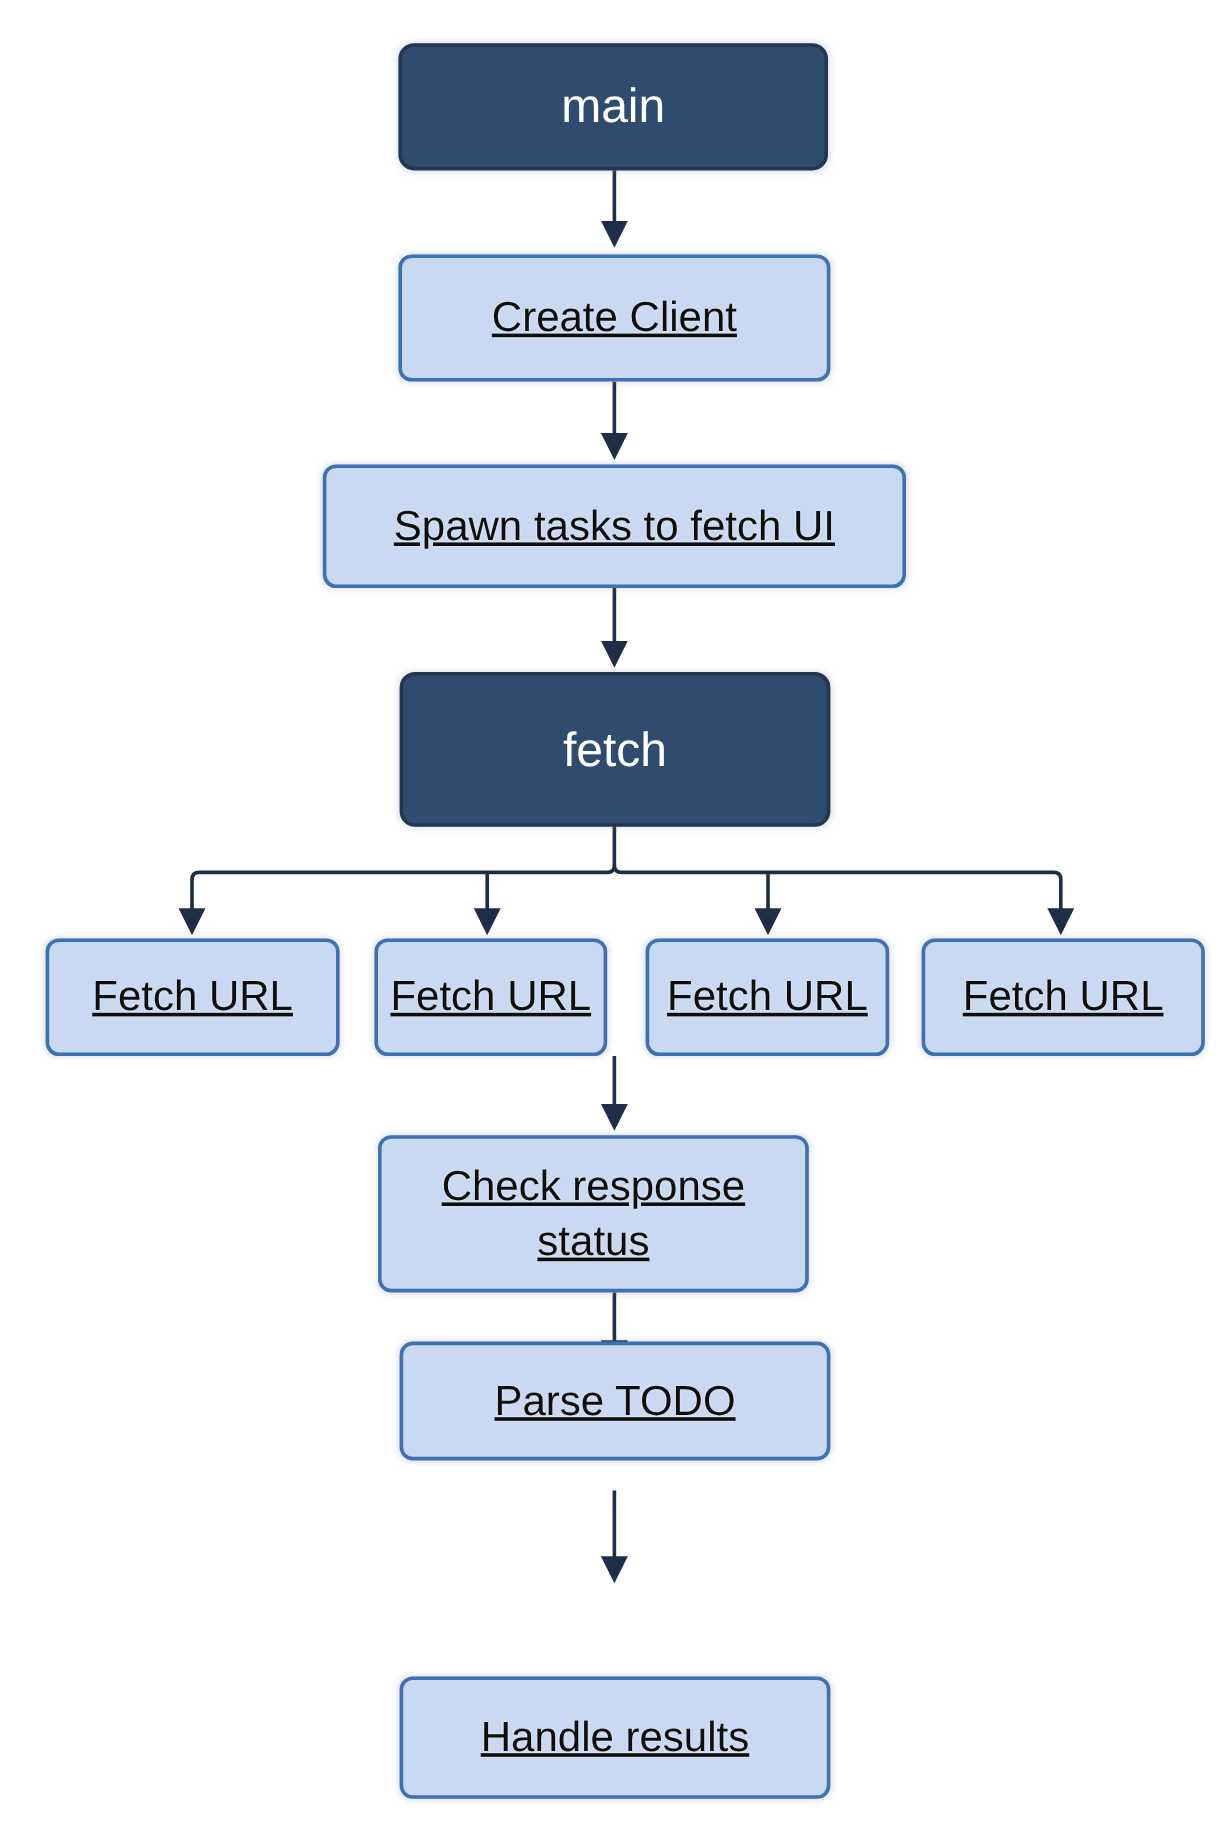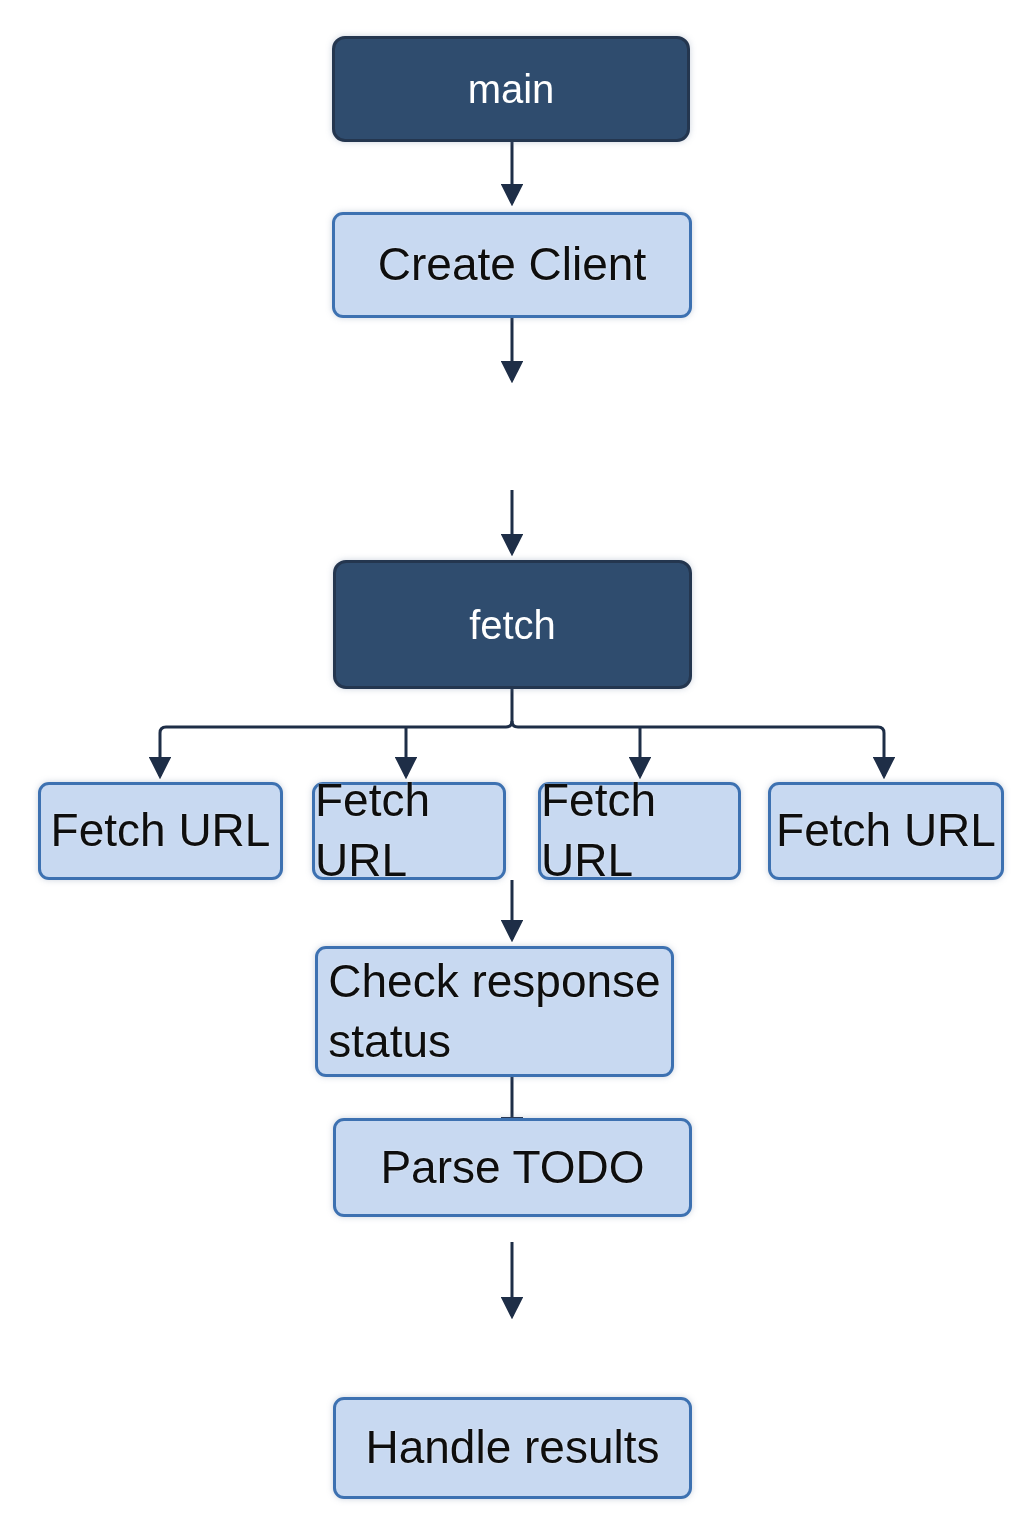--- a/index.html
+++ b/index.html
@@ -32,42 +32,43 @@
   .connectors path{
     stroke:var(--connector);
     stroke-width:3;
     fill:none;
   }
   .node{
     position:absolute;
     display:flex;
     align-items:center;
     justify-content:center;
-    text-align:left;
+    text-align:center;
     box-sizing:border-box;
     box-shadow:0 0 6px rgba(110,130,160,0.35);
   }
   .node .label{
     white-space:pre-line;
     line-height:1.3;
   }
   .node.dark{
     background:var(--dark-fill);
     border:3px solid var(--dark-border);
     border-radius:13px;
     color:var(--dark-text);
     font-size:40px;
   }
   .node.light{
     background:var(--light-fill);
     border:3px solid var(--light-border);
     border-radius:11px;
     color:var(--light-text);
-    font-size:46px;
+    font-size:35px;
     text-shadow:0 0 2px rgba(255,255,255,0.7);
+    text-decoration:underline;
   }
 </style>
 </head>
 <body>
 
 <div class="canvas">
 
   <svg class="connectors" width="1024" height="1536" viewBox="0 0 1024 1536" aria-hidden="true">
     <defs>
       <marker id="arrow" viewBox="0 0 10 10" refX="8.5" refY="5" markerWidth="7.5" markerHeight="7.5" orient="auto">
@@ -96,20 +97,23 @@
   </svg>
 
   <div class="node dark" style="left:332px;top:36px;width:358px;height:106px">
     <span class="label">main</span>
   </div>
 
   <div class="node light" style="left:332px;top:212px;width:360px;height:106px">
     <span class="label">Create Client</span>
   </div>
 
+  <div class="node light" style="left:269px;top:387px;width:486px;height:103px">
+    <span class="label">Spawn tasks to fetch UI</span>
+  </div>
 
   <div class="node dark" style="left:333px;top:560px;width:359px;height:129px">
     <span class="label">fetch</span>
   </div>
 
   <div class="node light" style="left:38px;top:782px;width:245px;height:98px">
     <span class="label">Fetch URL</span>
   </div>
 
   <div class="node light" style="left:312px;top:782px;width:194px;height:98px">

